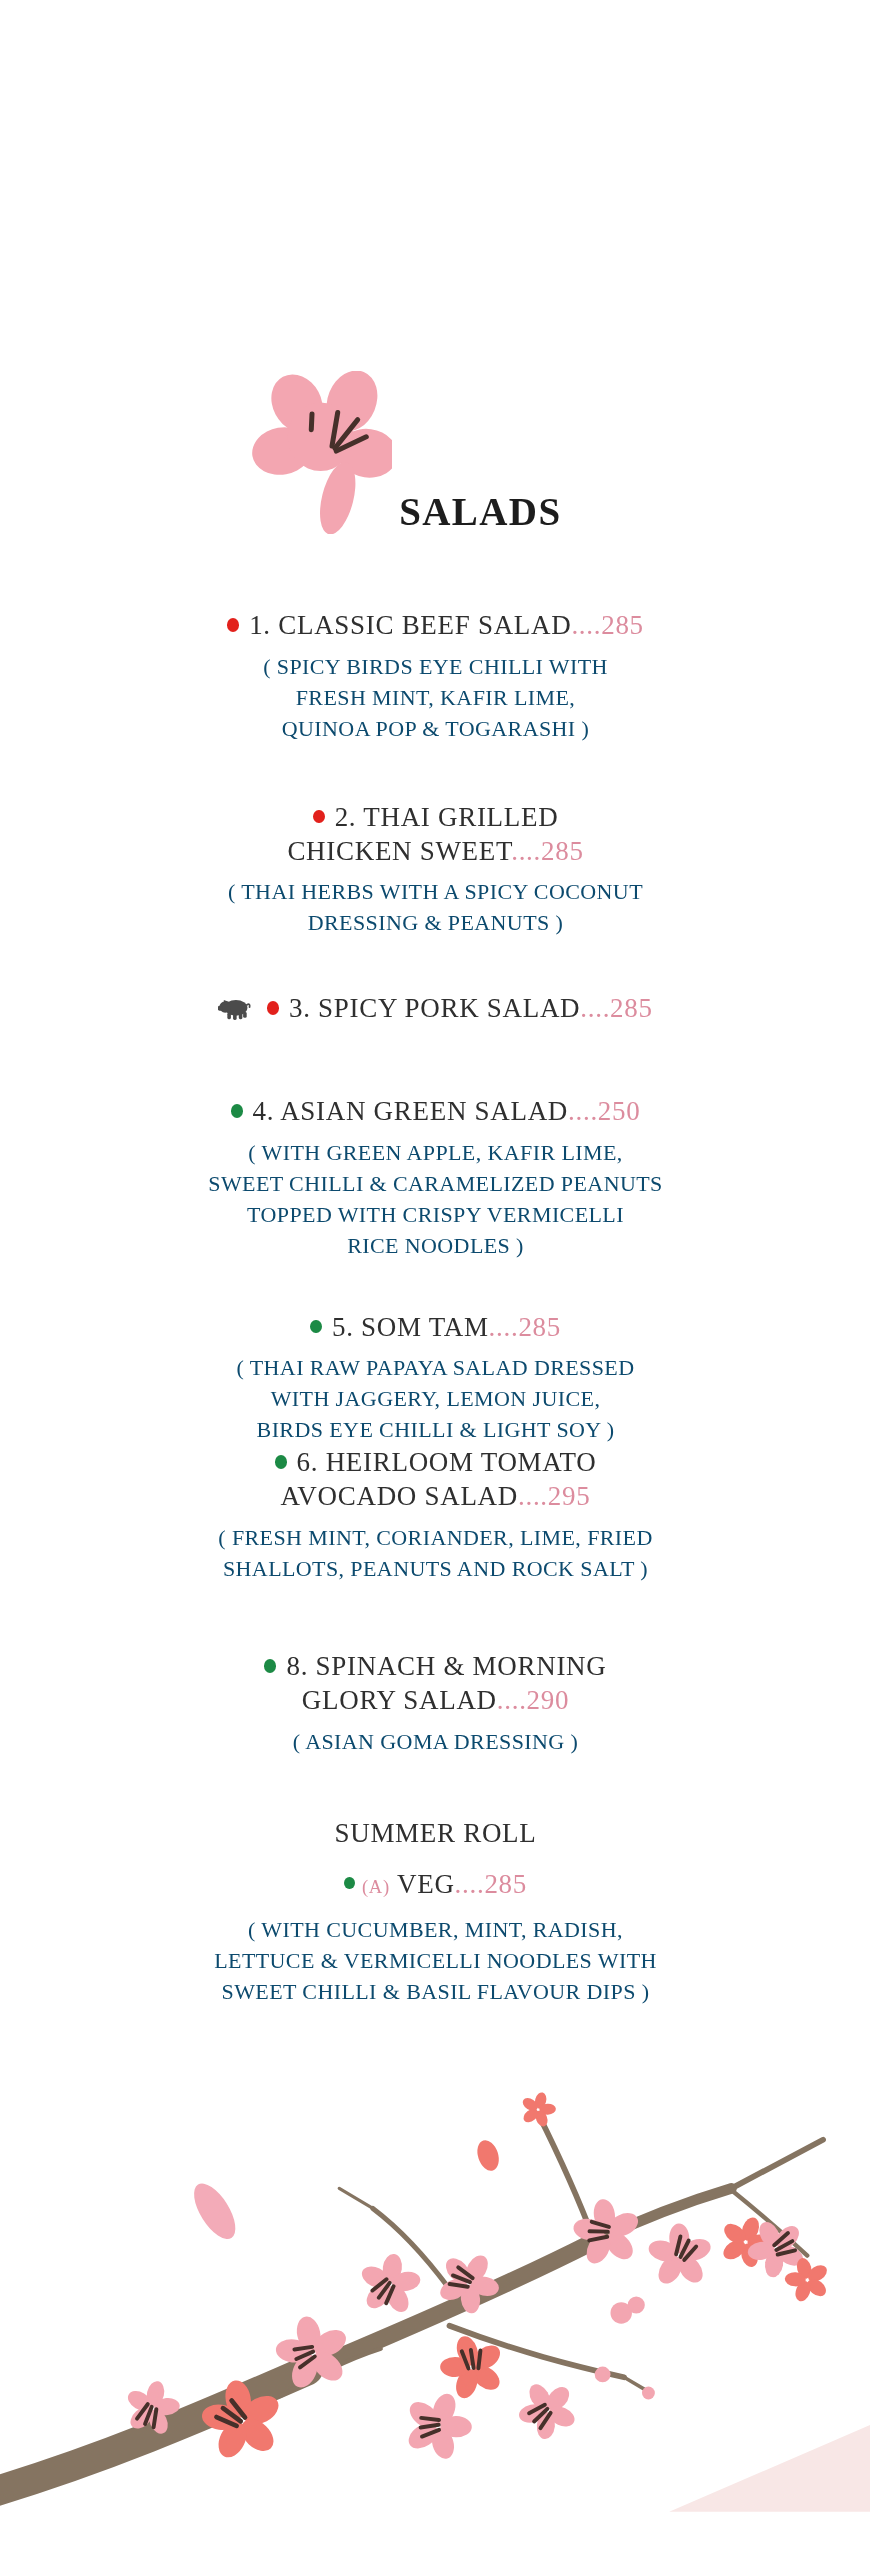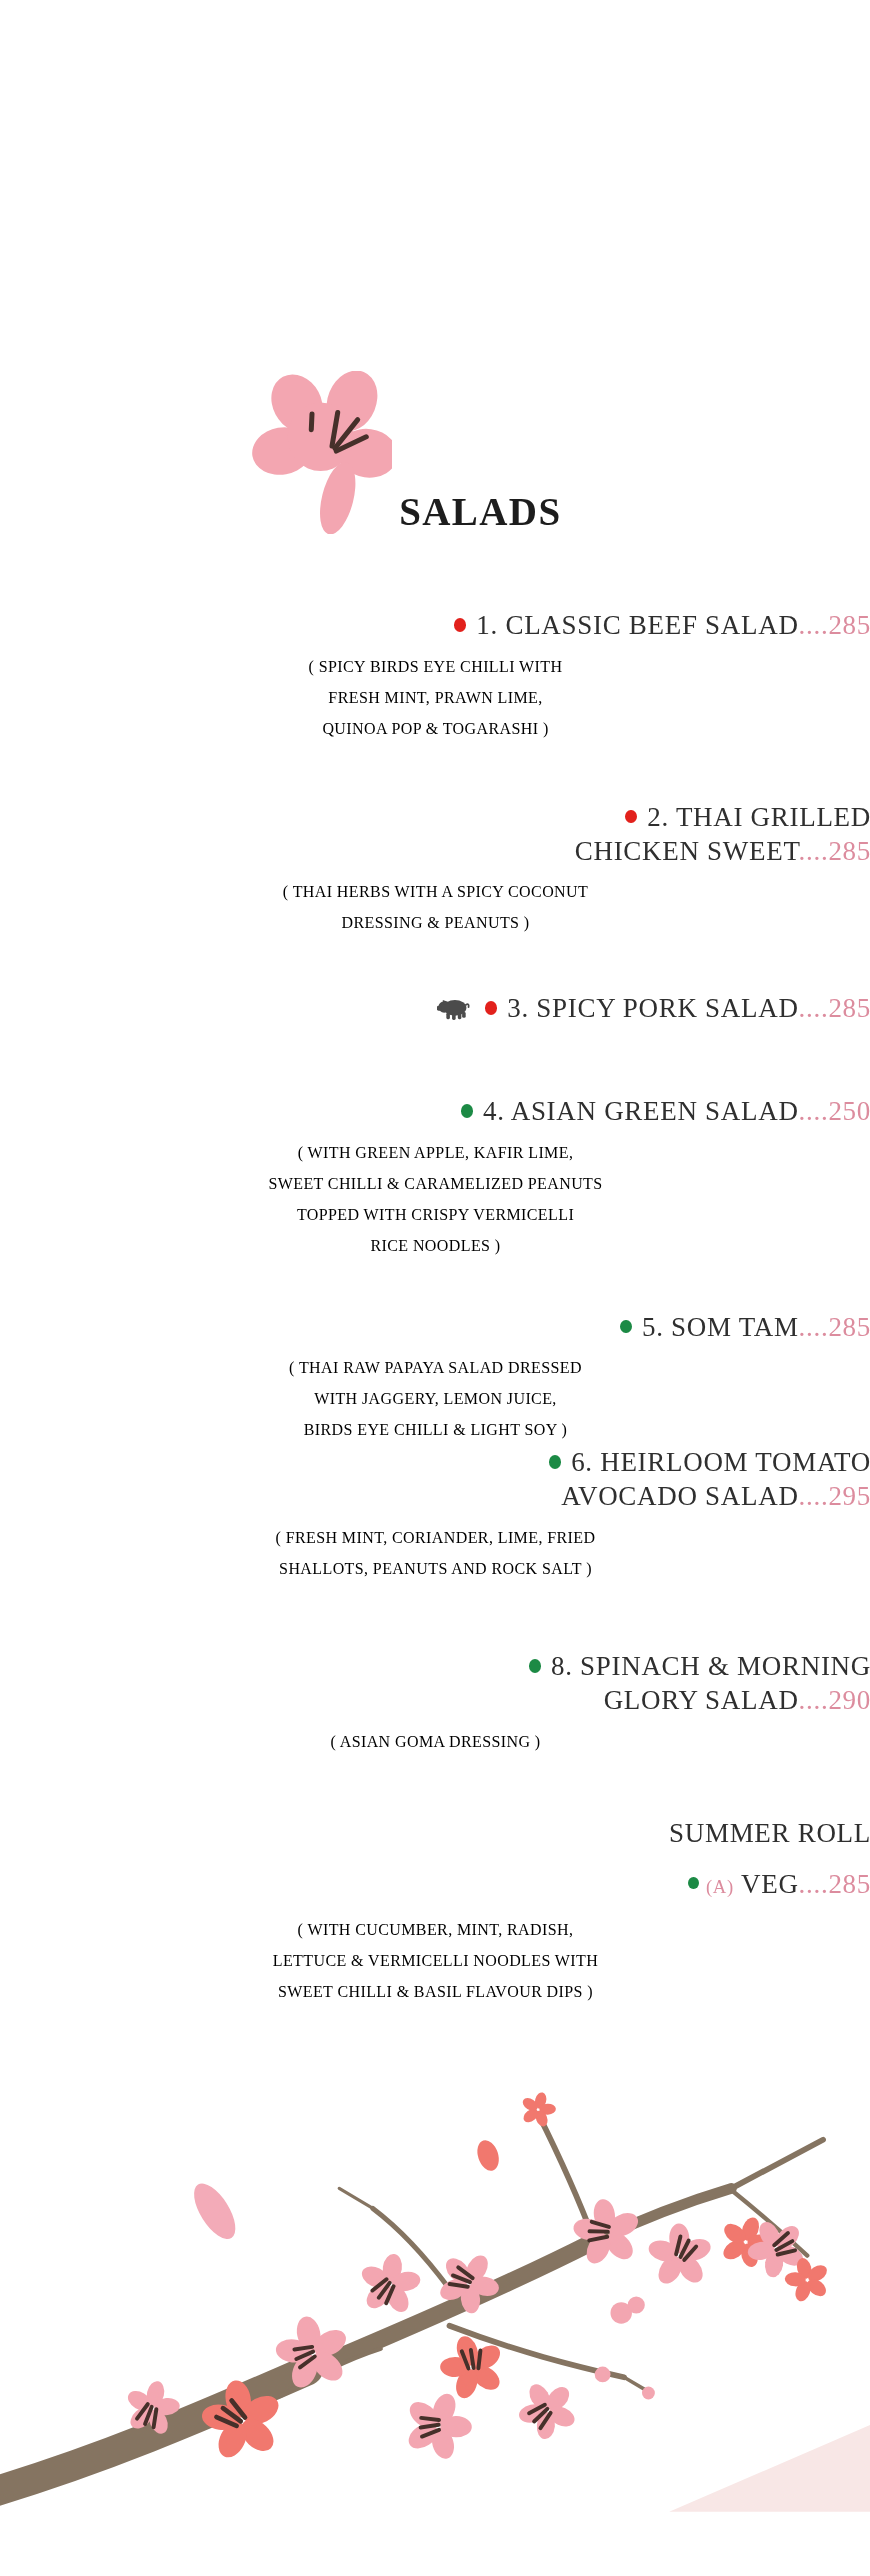--- a/index.html
+++ b/index.html
@@ -27,35 +27,34 @@
   .item.i1{margin-bottom:56px;}
   .item.i2{margin-bottom:53px;}
   .item.i3{margin-bottom:69px;}
   .item.i4{margin-bottom:49px;}
   .item.i5{}
   .item.i6{margin-bottom:65px;}
   .item.i7{margin-bottom:59px;}
   .t-line{
     font-size:27px;line-height:34px;letter-spacing:0.7px;color:#2f2f2f;
     white-space:nowrap;
-    text-align:right;
   }
   .price{color:#dc8c9e;}
   .vlabel{color:#dc8c9e;font-size:18.6px;letter-spacing:0.7px;margin-right:7.2px;}
   .dot{
     display:inline-block;width:12px;height:13.6px;border-radius:50%;
     margin-right:10px;vertical-align:middle;position:relative;top:-2.9px;
   }
   .dot.red{background:#e2211c;}
   .dot.green{background:#1c8a45;}
   .dot.small{width:10.7px;height:12px;margin-right:7.2px;}
   .pig{vertical-align:middle;margin-right:15.7px;position:relative;top:-2.9px;}
   .desc{margin-top:8.6px;}
   .desc div{
-    font-size:16px;line-height:31px;letter-spacing:0.4px;color:#000000;
+    font-size:22px;line-height:31px;letter-spacing:0.4px;color:#0c4a6e;
   }
   .variants{margin-top:17px;}
   .variants .t-line{margin-bottom:10px;}
   .item .desc.after-variants{margin-top:5.7px;}
   
   .branch-wrap{position:absolute;left:0;bottom:0;width:871px;height:444px;}
 </style>
 </head>
 <body>
 
@@ -82,21 +81,21 @@
   </div>
 
   <div class="menu">
 
     <div class="item i1">
       <div class="t-line">
         <span class="dot red"></span><span>1. CLASSIC BEEF SALAD</span><span class="price">....285</span>
       </div>
       <div class="desc">
         <div>( SPICY BIRDS EYE CHILLI WITH</div>
-        <div>FRESH MINT, PRAWN LIME,</div>
+        <div>FRESH MINT, KAFIR LIME,</div>
         <div>QUINOA POP &amp; TOGARASHI )</div>
       </div>
     </div>
 
     <div class="item i2">
       <div class="t-line">
         <span class="dot red"></span><span>2. THAI GRILLED</span>
       </div>
       <div class="t-line">
         <span>CHICKEN SWEET</span><span class="price">....285</span>

